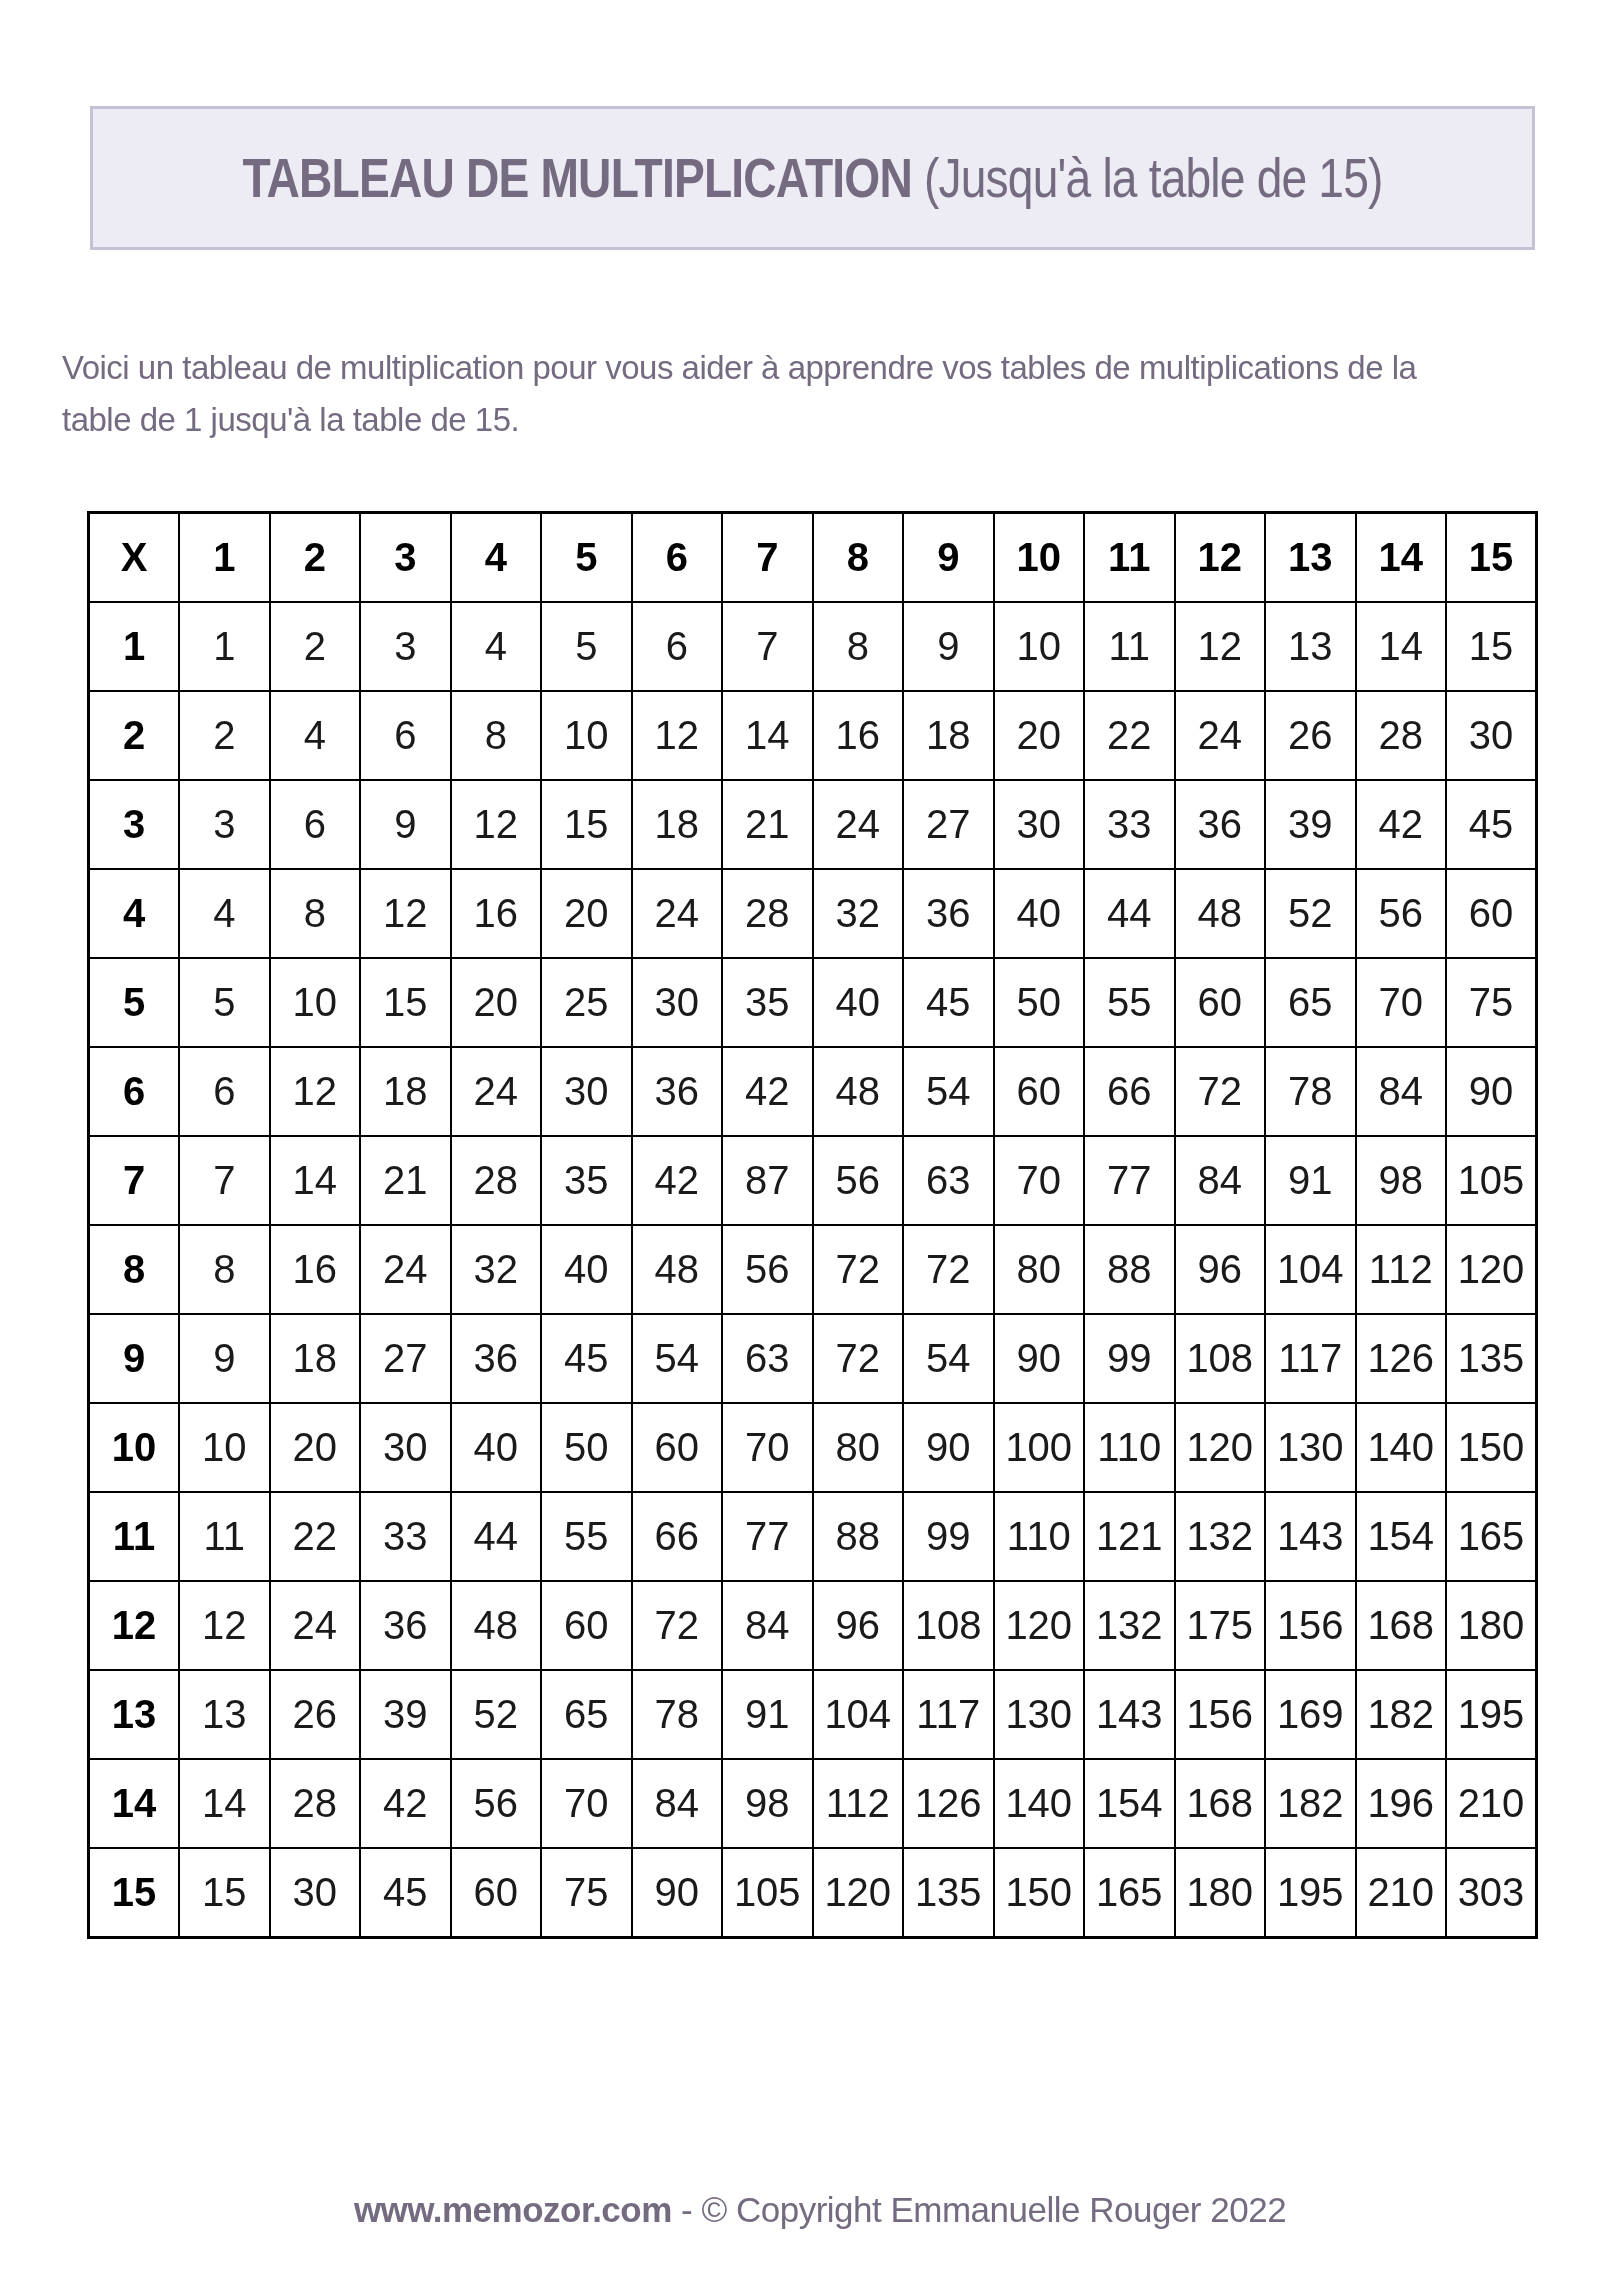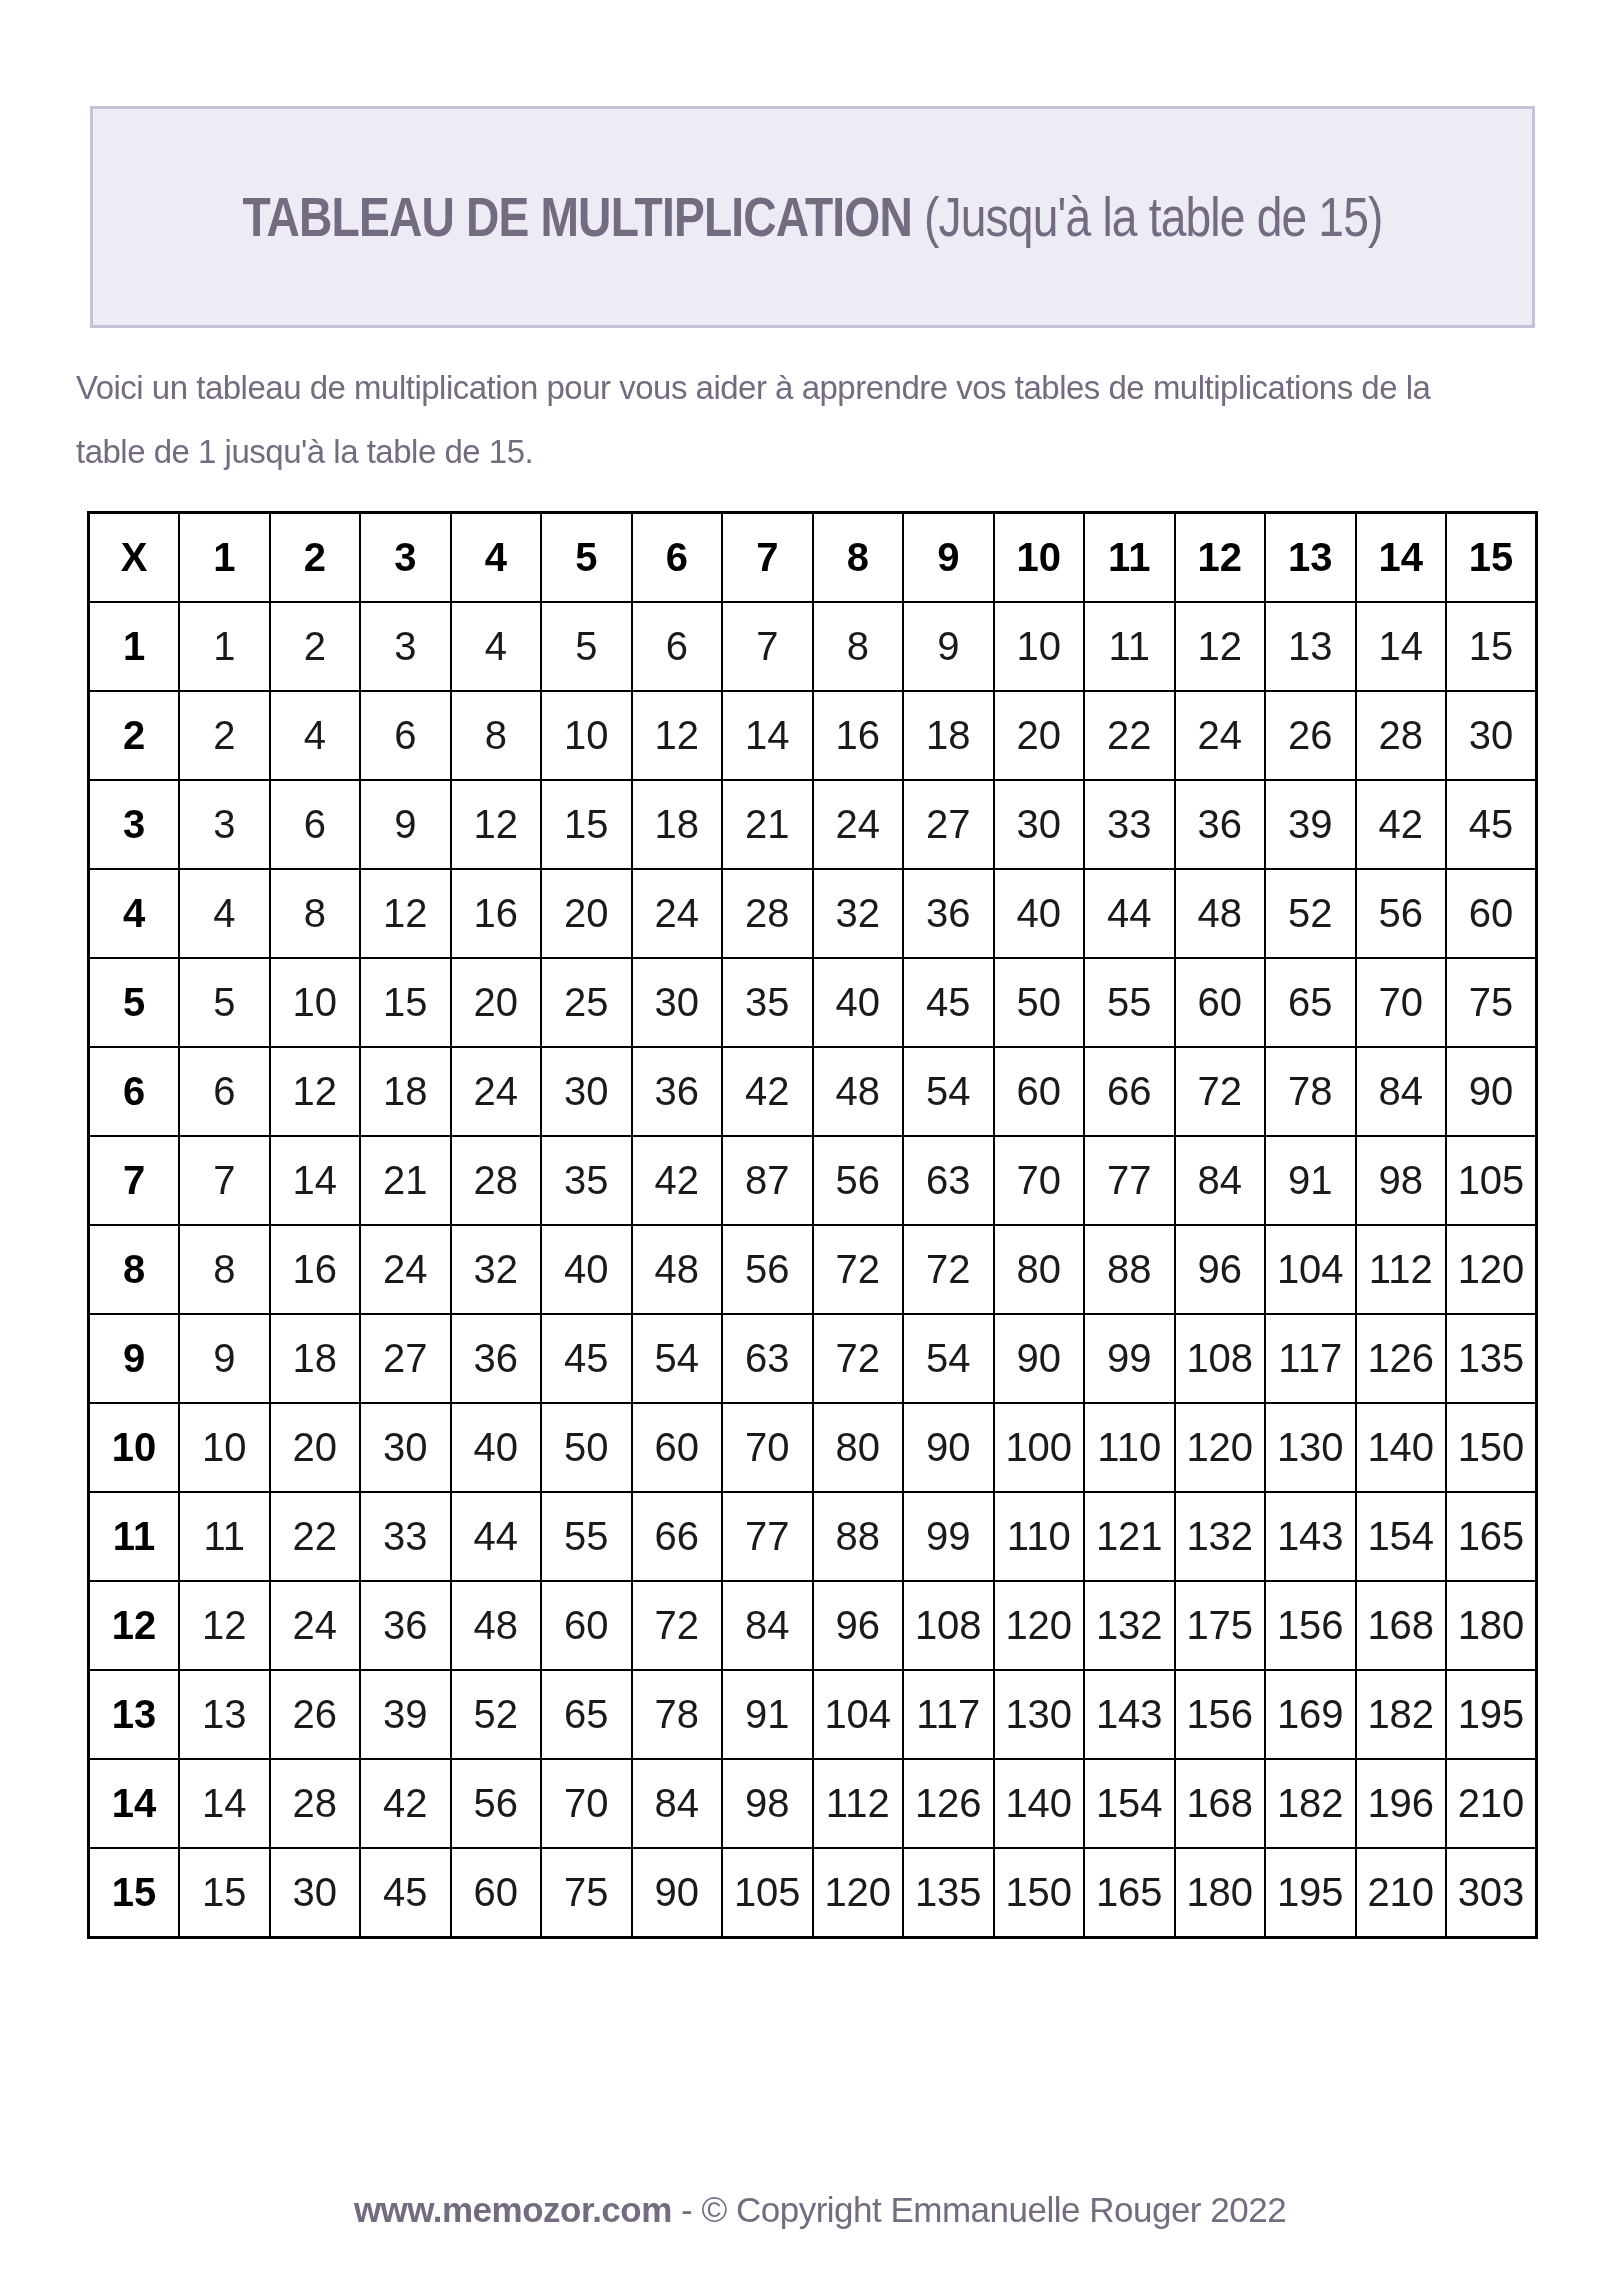--- a/index.html
+++ b/index.html
@@ -14,21 +14,21 @@
     position: relative;
     overflow: hidden;
   }
 
   
   .header-box {
     position: absolute;
     left: 90px;
     top: 106px;
     width: 1445px;
-    height: 222px;
+    height: 144px;
     box-sizing: border-box;
     background: var(--header-box-bg, #edecf5);
     border: 3px solid var(--header-box-border, #c5c2d5);
     display: flex;
     align-items: center;
     justify-content: center;
   }
   .title-inner {
     display: inline-block;
     white-space: nowrap;
@@ -40,24 +40,24 @@
   }
   .title-main { font-weight: bold; }
   .title-paren { font-weight: normal; }
 
   
   .intro {
     position: absolute;
     left: 62px;
     top: 342px;
     width: 1490px;
-    margin: 14px;
+    margin: 0;
     font-size: 33px;
     letter-spacing: -0.5px;
-    line-height: 64px;
+    line-height: 52px;
     color: var(--accent-text, #756b80);
     white-space: pre-line;
   }
 
   
   .mult-table {
     position: absolute;
     left: 87px;
     top: 511px;
     width: 1451px;

